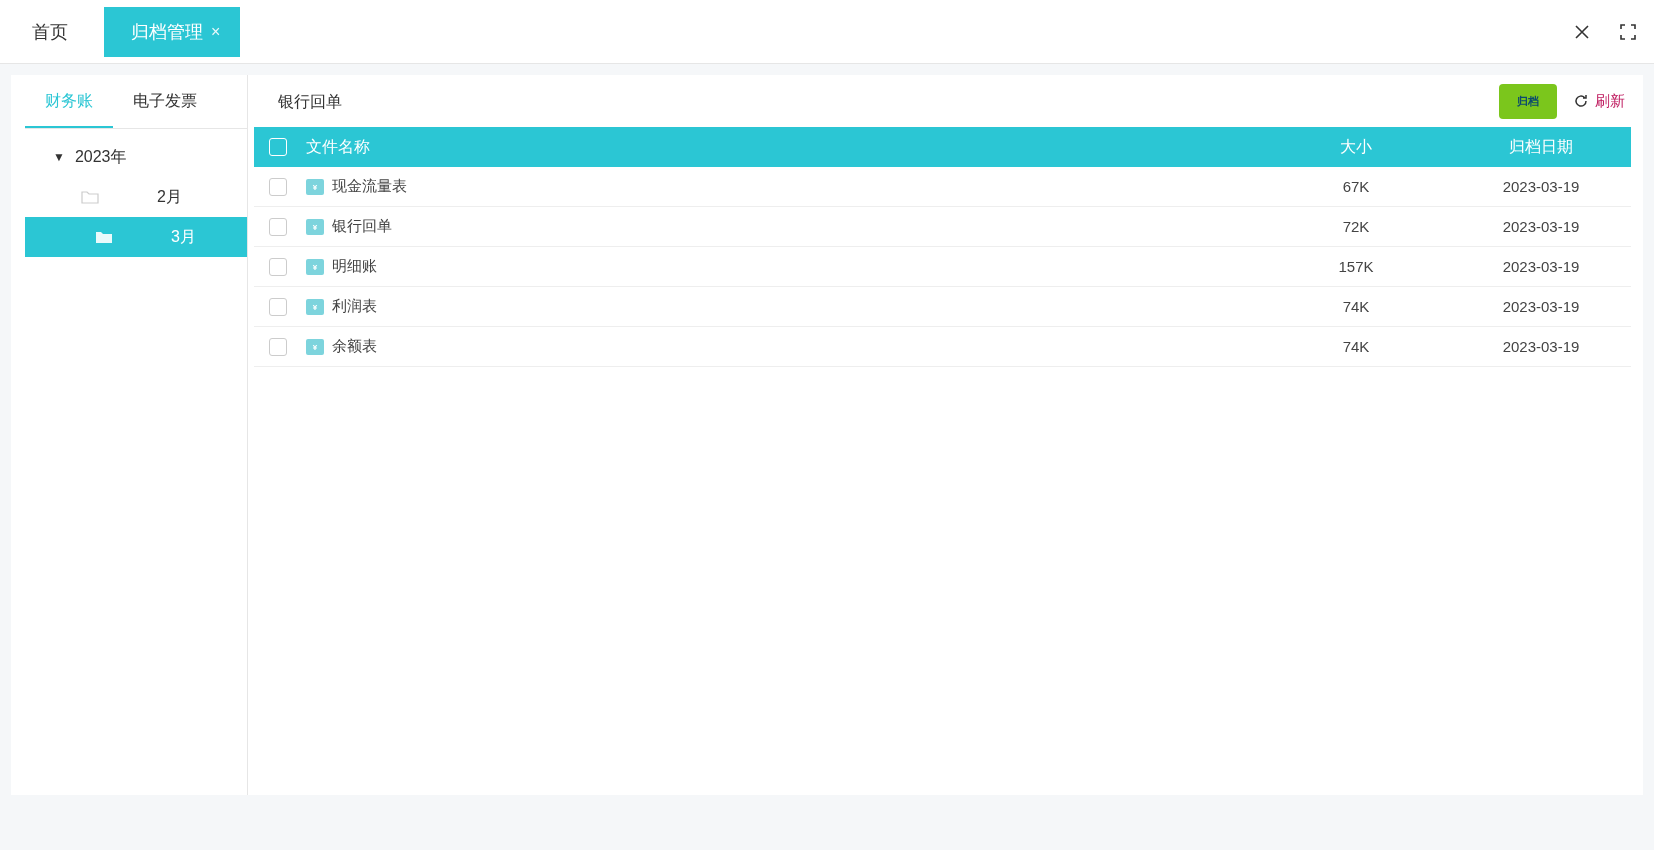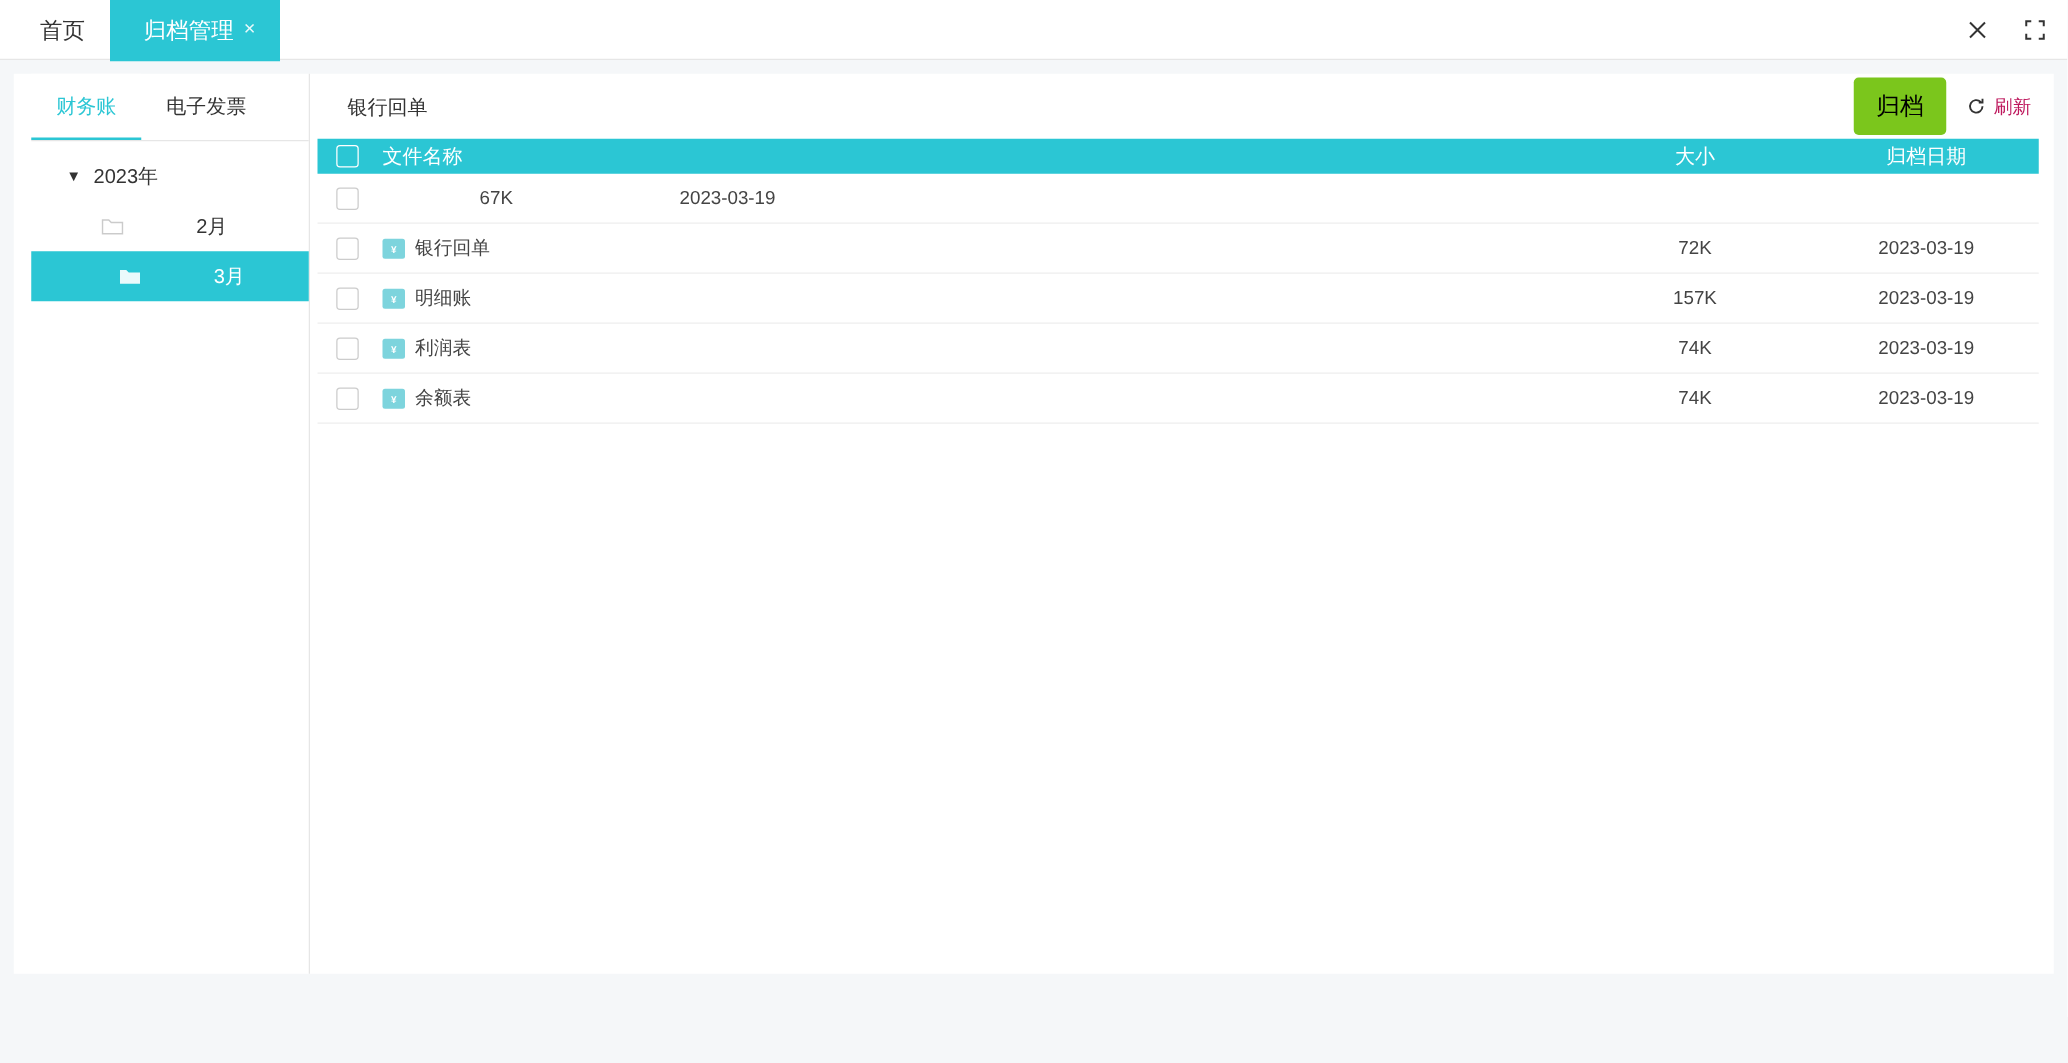--- a/index.html
+++ b/index.html
@@ -6,24 +6,25 @@
     body {
       font-family: -apple-system, "Microsoft YaHei", "PingFang SC", sans-serif;
       background: #f5f7f9;
       color: #333;
       font-size: 14px;
     }
     .tab-bar {
       background: #fff;
       display: flex;
       align-items: center;
-      height: 48px;
+      height: 64px;
       padding: 0 12px;
       border-bottom: 1px solid #e6e6e6;
       position: relative;
+      gap: 16px;
     }
     .tab {
       padding: 0 20px;
       height: 50px;
       display: flex;
       align-items: center;
       font-size: 18px;
       color: #333;
       cursor: pointer;
     }
@@ -117,46 +118,47 @@
     }
     .toolbar {
       display: flex;
       align-items: center;
       height: 52px;
       padding: 0 18px;
     }
     .toolbar-spacer { flex: 1; }
     .btn-archive {
       background: #7bc61c;
-      color: #000000;
+      color: #0c4a6e;
       border: none;
       border-radius: 4px;
       padding: 10px 18px;
-      font-size: 19px;
-      cursor: pointer;
+      font-size: 11px;
+      cursor: pointer;
+      font-weight: bold;
     }
     .btn-refresh {
       display: flex;
       align-items: center;
       gap: 6px;
       margin-left: 16px;
       font-size: 15px;
       cursor: pointer;
       color: #be185d;
     }
     .table {
       width: calc(100% - 18px);
       margin-left: 6px;
     }
     .thead {
       background: #2bc6d4;
       color: #fff;
       display: flex;
       align-items: center;
-      height: 28px;
+      height: 40px;
       font-size: 16px;
     }
     .col-check { width: 48px; display: flex; justify-content: center; }
     .col-name { flex: 1; padding-left: 4px; }
     .col-size { width: 190px; text-align: center; }
     .col-date { width: 180px; text-align: center; }
     .checkbox {
       width: 18px; height: 18px;
       border: 1.5px solid #ccc;
       border-radius: 3px;
@@ -262,20 +264,21 @@
           </div>
         <div class="col-name">文件名称</div>
         <div class="col-size">大小</div>
         <div class="col-date">归档日期</div>
       </div>
       <div id="tbody">
           <div class="trow">
             <div class="col-check">
               <span class="checkbox"></span>
             </div>
+            <div class="col-name"><span class="file-ic">¥</span><span>现金流量表</span></div>
             <div class="col-size">67K</div>
             <div class="col-date">2023-03-19</div>
           </div>
           <div class="trow">
             <div class="col-check">
               <span class="checkbox"></span>
             </div>
             <div class="col-name"><span class="file-ic">¥</span><span>银行回单</span></div>
             <div class="col-size">72K</div>
             <div class="col-date">2023-03-19</div>

